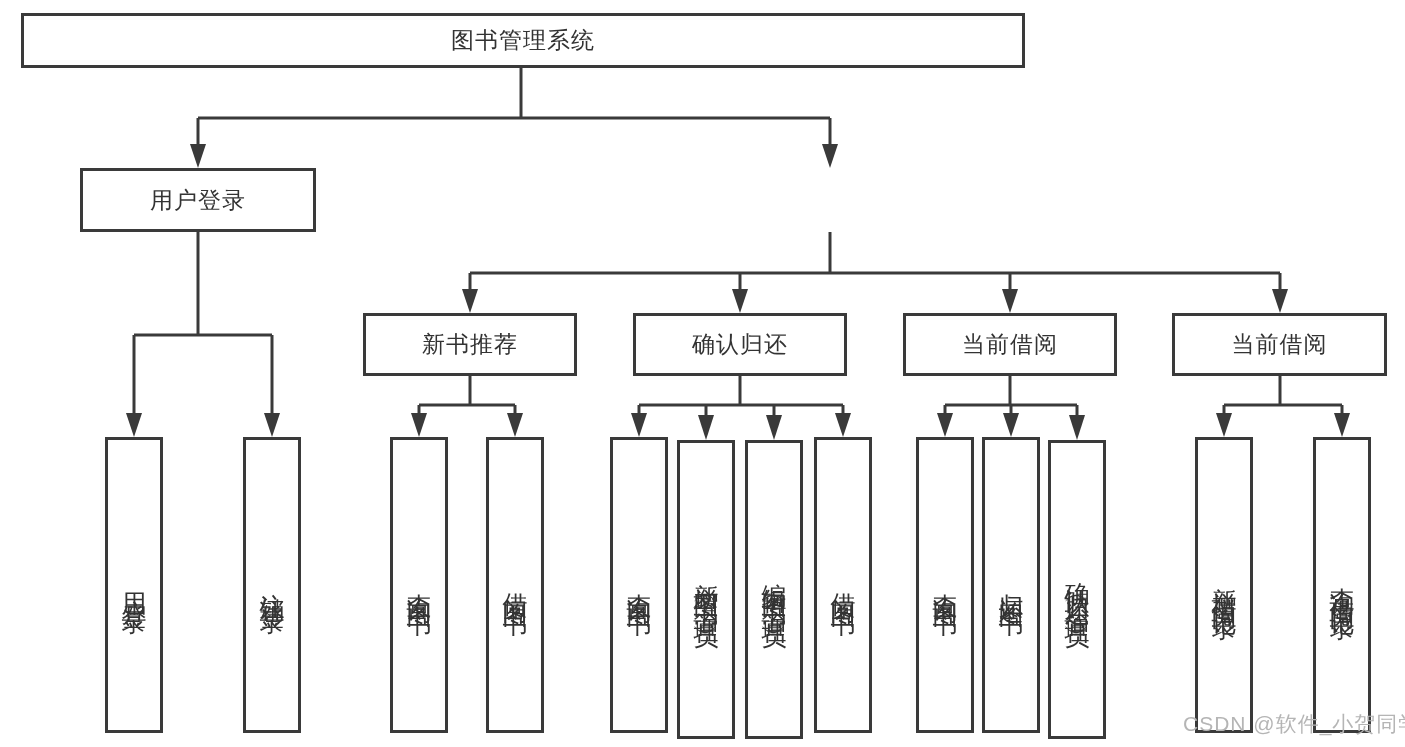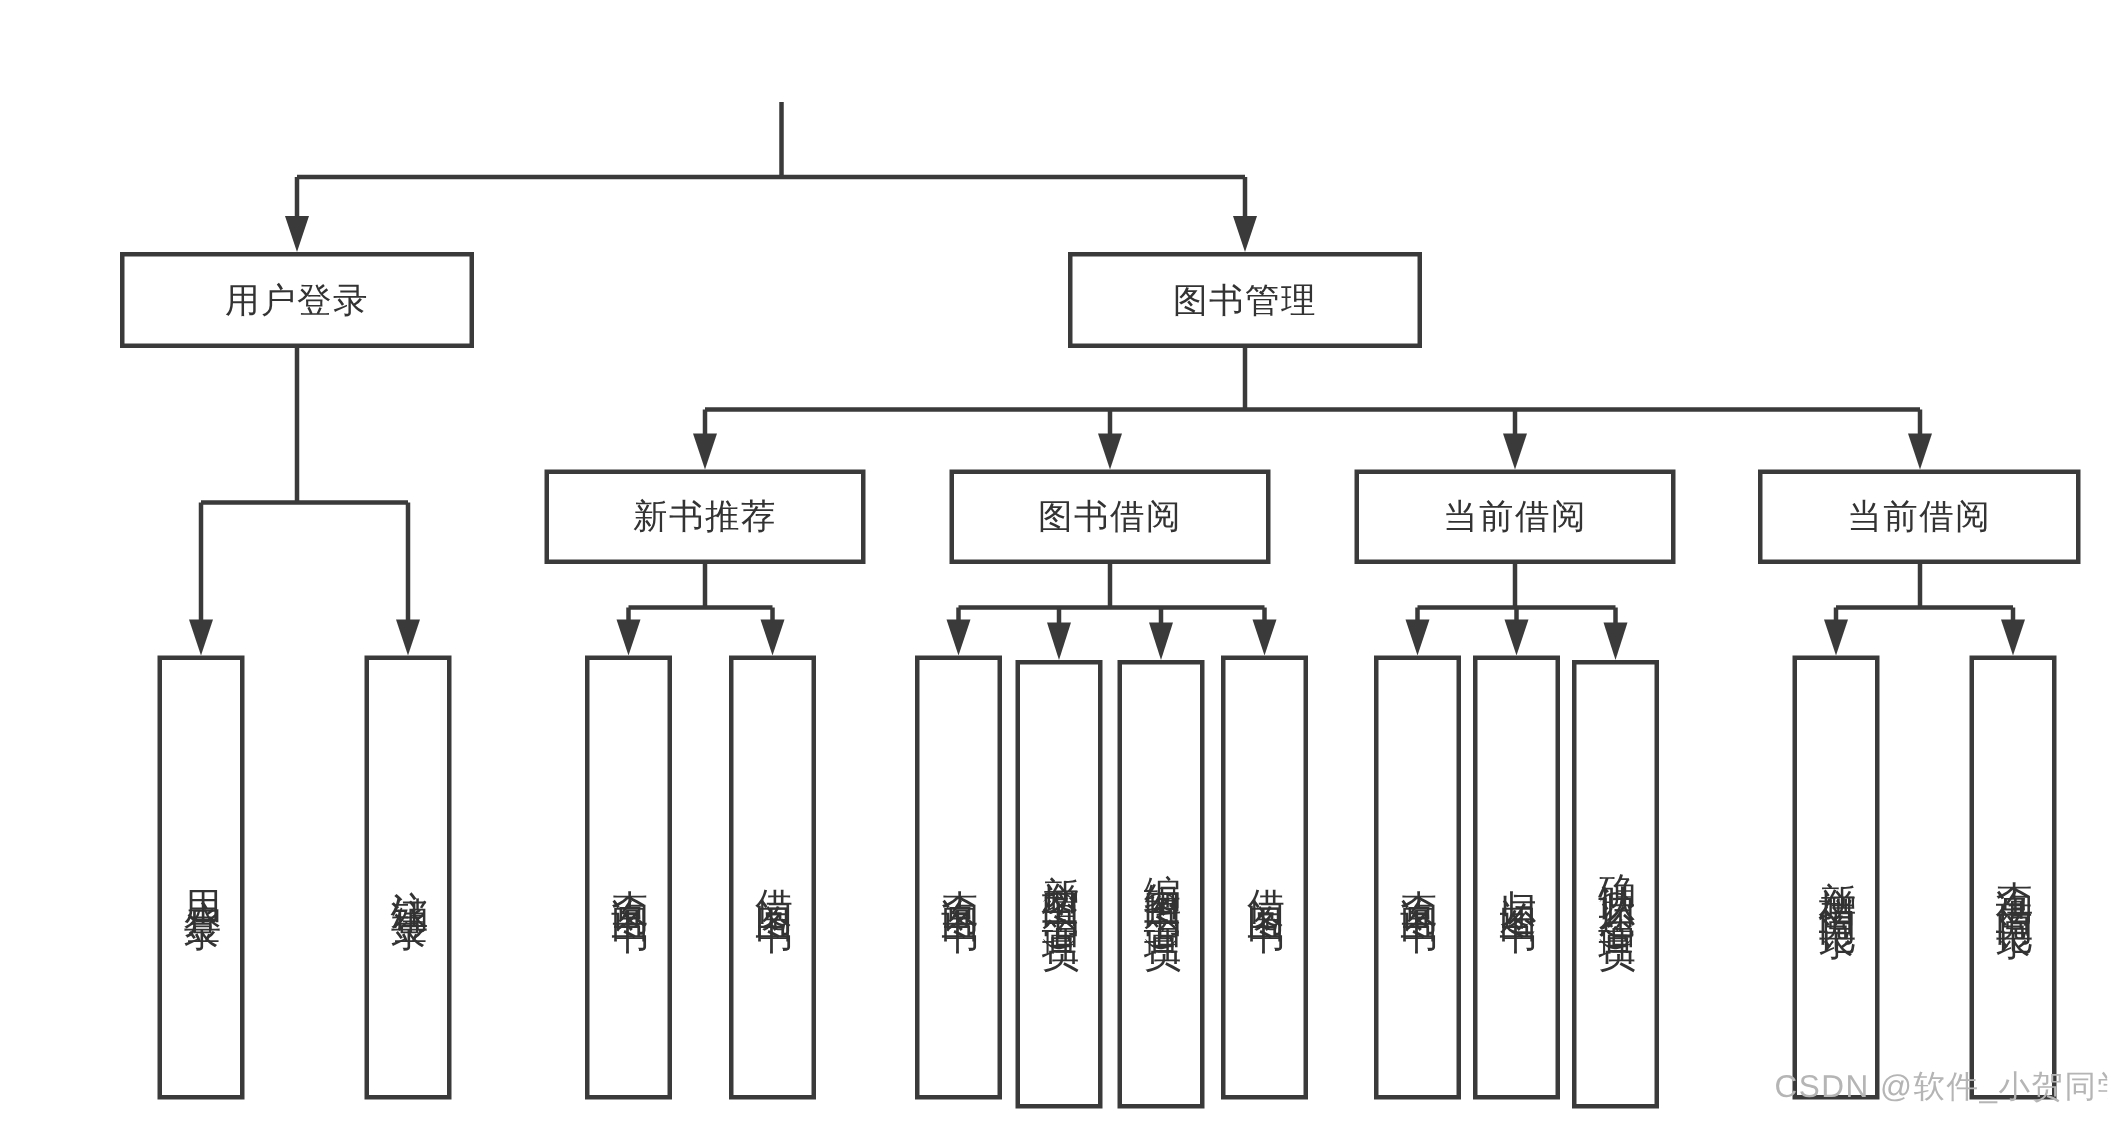--- a/index.html
+++ b/index.html
@@ -156,33 +156,33 @@
       <polygon points="1069,415 1085,415 1077,440"></polygon>
 
     <path d="M1280 376 V405"></path>
     <path d="M1224 405 H1342"></path>
     <path d="M1224 405 V415"></path>
       <polygon points="1216,413 1232,413 1224,437"></polygon>
     <path d="M1342 405 V415"></path>
       <polygon points="1334,413 1350,413 1342,437"></polygon>
   </svg>
 
+  <div class="node hbox" id="n-root">
+    <span>图书管理系统</span>
+  </div>
 
   <div class="node hbox" id="n-l1a">
     <span>用户登录</span>
   </div>
-  <div class="node hbox" id="n-l1b">
-    <span>图书管理</span>
-  </div>
 
   <div class="node hbox" id="n-l2a">
     <span>新书推荐</span>
   </div>
   <div class="node hbox" id="n-l2b">
-    <span>图书借阅</span>
+    <span>确认归还</span>
   </div>
   <div class="node hbox" id="n-l2c">
     <span>当前借阅</span>
   </div>
   <div class="node hbox" id="n-l2d">
     <span>当前借阅</span>
   </div>
 
   <div class="node leaf" id="n-g1c1">
     <span>用户登录</span>

